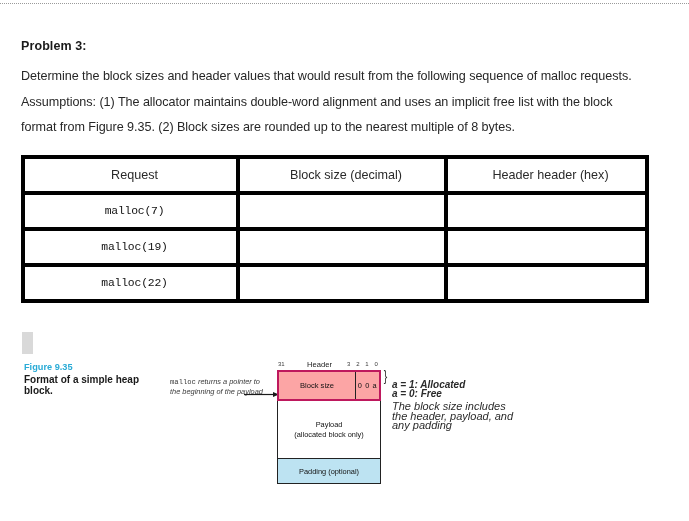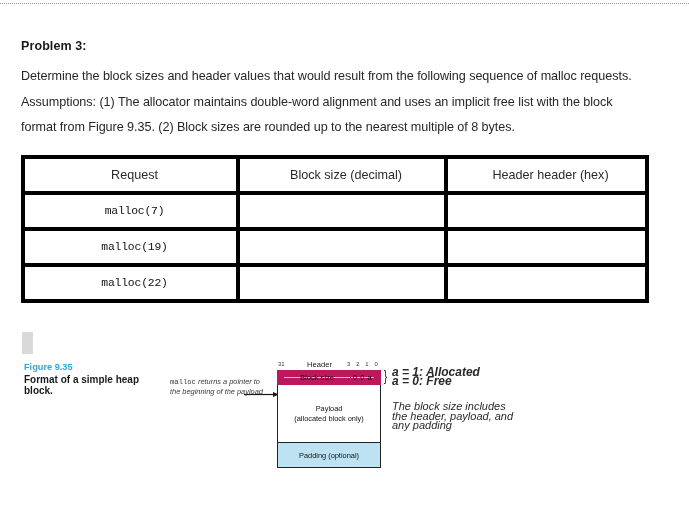--- a/index.html
+++ b/index.html
@@ -174,24 +174,24 @@
   }
   .bit-right {
     position: absolute;
     right: 1px; top: 1px;
     font-size: 6px;
     color: #3a3a3a;
     letter-spacing: 2.1px;
   }
   .hdr-box {
     display: flex;
-    height: 15px;
-    border: 7px solid #be185d;
+    height: 31px;
+    border: 2px solid #be185d;
     box-sizing: border-box;
-    background: #f0abfc;
+    background: #fca5a5;
   }
   .hdr-size {
     flex: 1;
     display: flex;
     align-items: center;
     justify-content: center;
     font-size: 7.6px;
     color: #111111;
   }
   .hdr-bits {
@@ -237,22 +237,22 @@
     left: 383px;
     top: 8px;
     font-size: 15px;
     color: #333333;
     line-height: 15px;
     transform: scaleX(.7);
   }
   .alloc-note {
     position: absolute;
     left: 392px;
-    top: 8px;
-    font-size: 12px;
+    top: 20px;
+    font-size: 10px;
     font-style: italic;
     color: #2a2a2a;
     line-height: 9.4px;
     font-weight: bold;
   }
   .blocksize-note {
     position: absolute;
     left: 392px;
     top: 42px;
     width: 125px;

